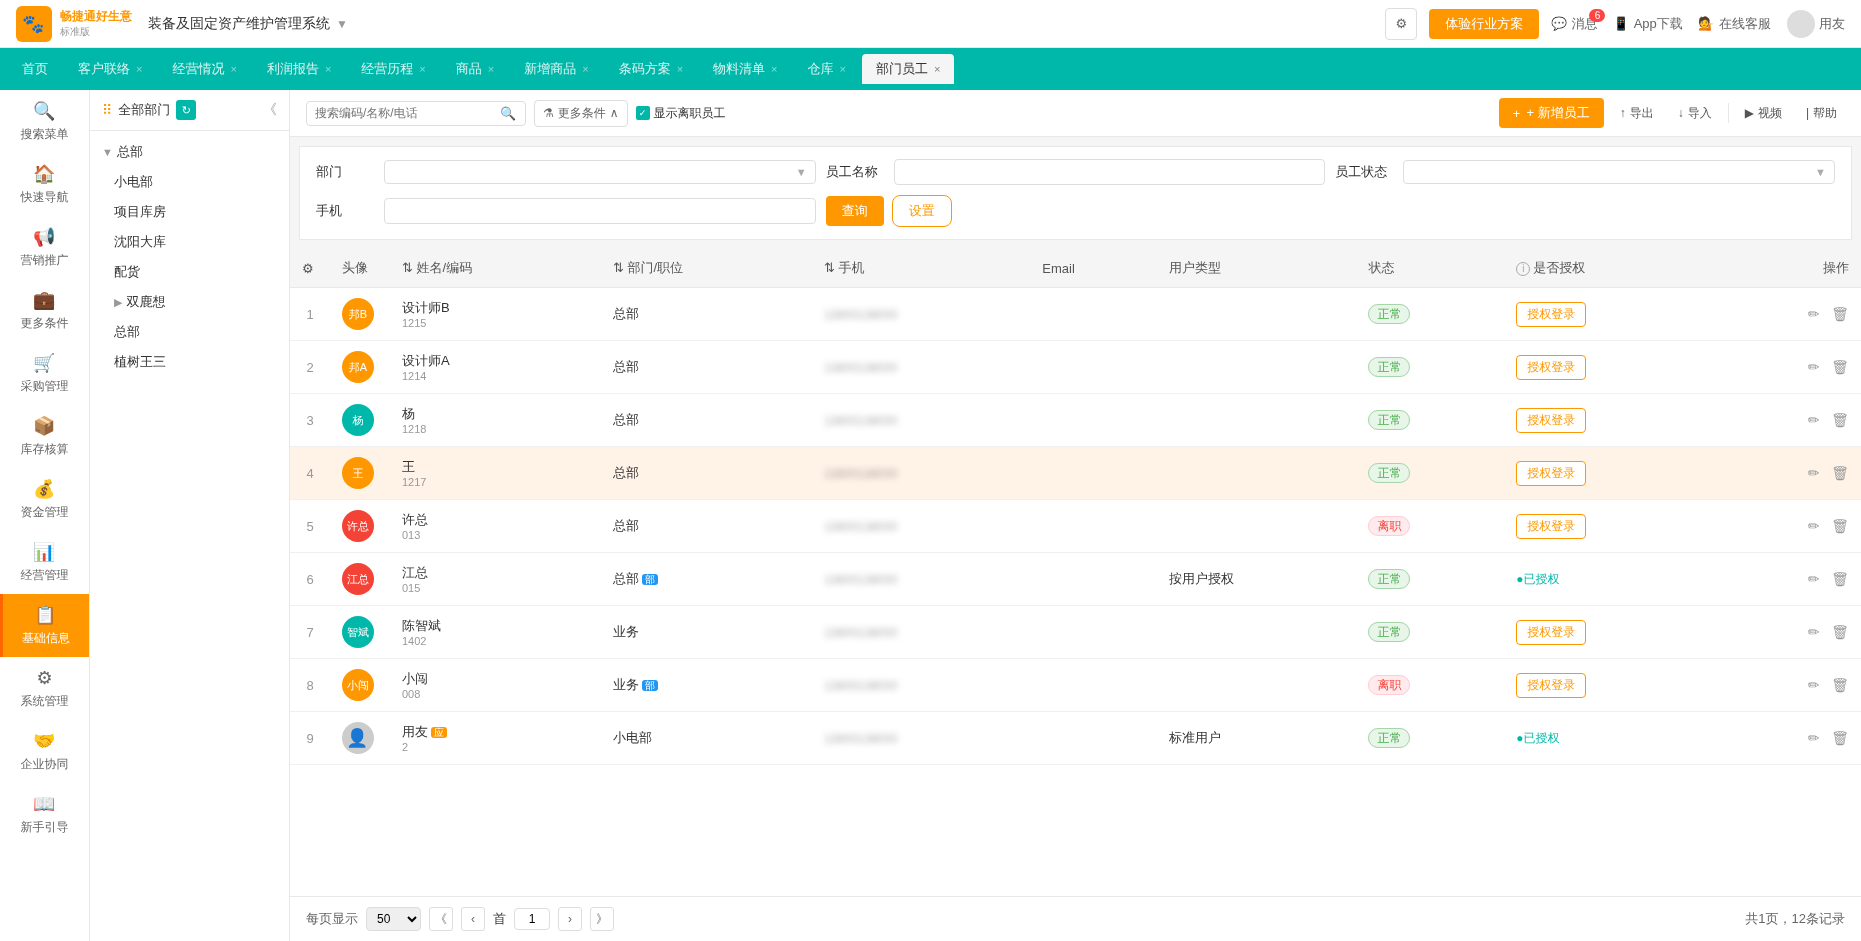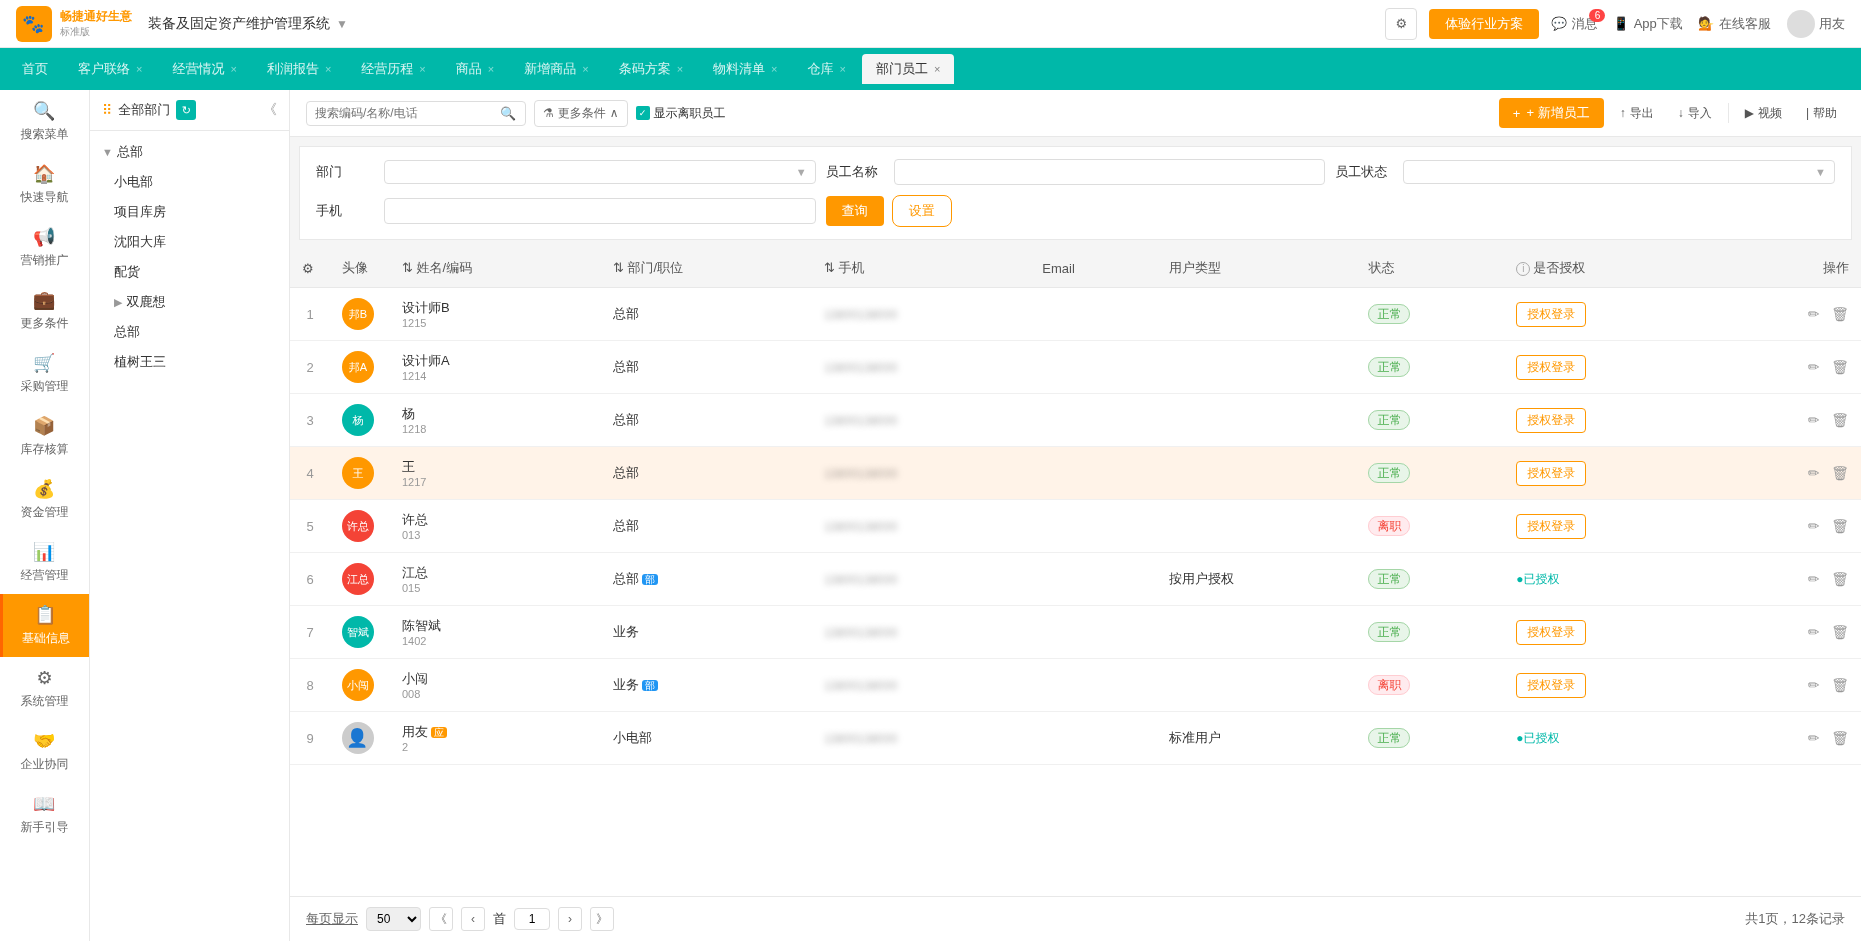--- a/index.html
+++ b/index.html
@@ -380,21 +380,21 @@
     .pagination {
       background: white;
       border-top: 1px solid #e8e8e8;
       padding: 10px 16px;
       display: flex;
       align-items: center;
       gap: 8px;
       font-size: 13px;
       color: #333;
     }
-    .page-size-label { color: #666; text-decoration: underline; }
+    .page-size-label { color: #666; }
     .page-size-select {
       border: 1px solid #ddd;
       border-radius: 4px;
       padding: 3px 6px;
       font-size: 12px;
       outline: none;
     }
     .page-nav-btn {
       width: 24px; height: 24px;
       border: 1px solid #ddd;

